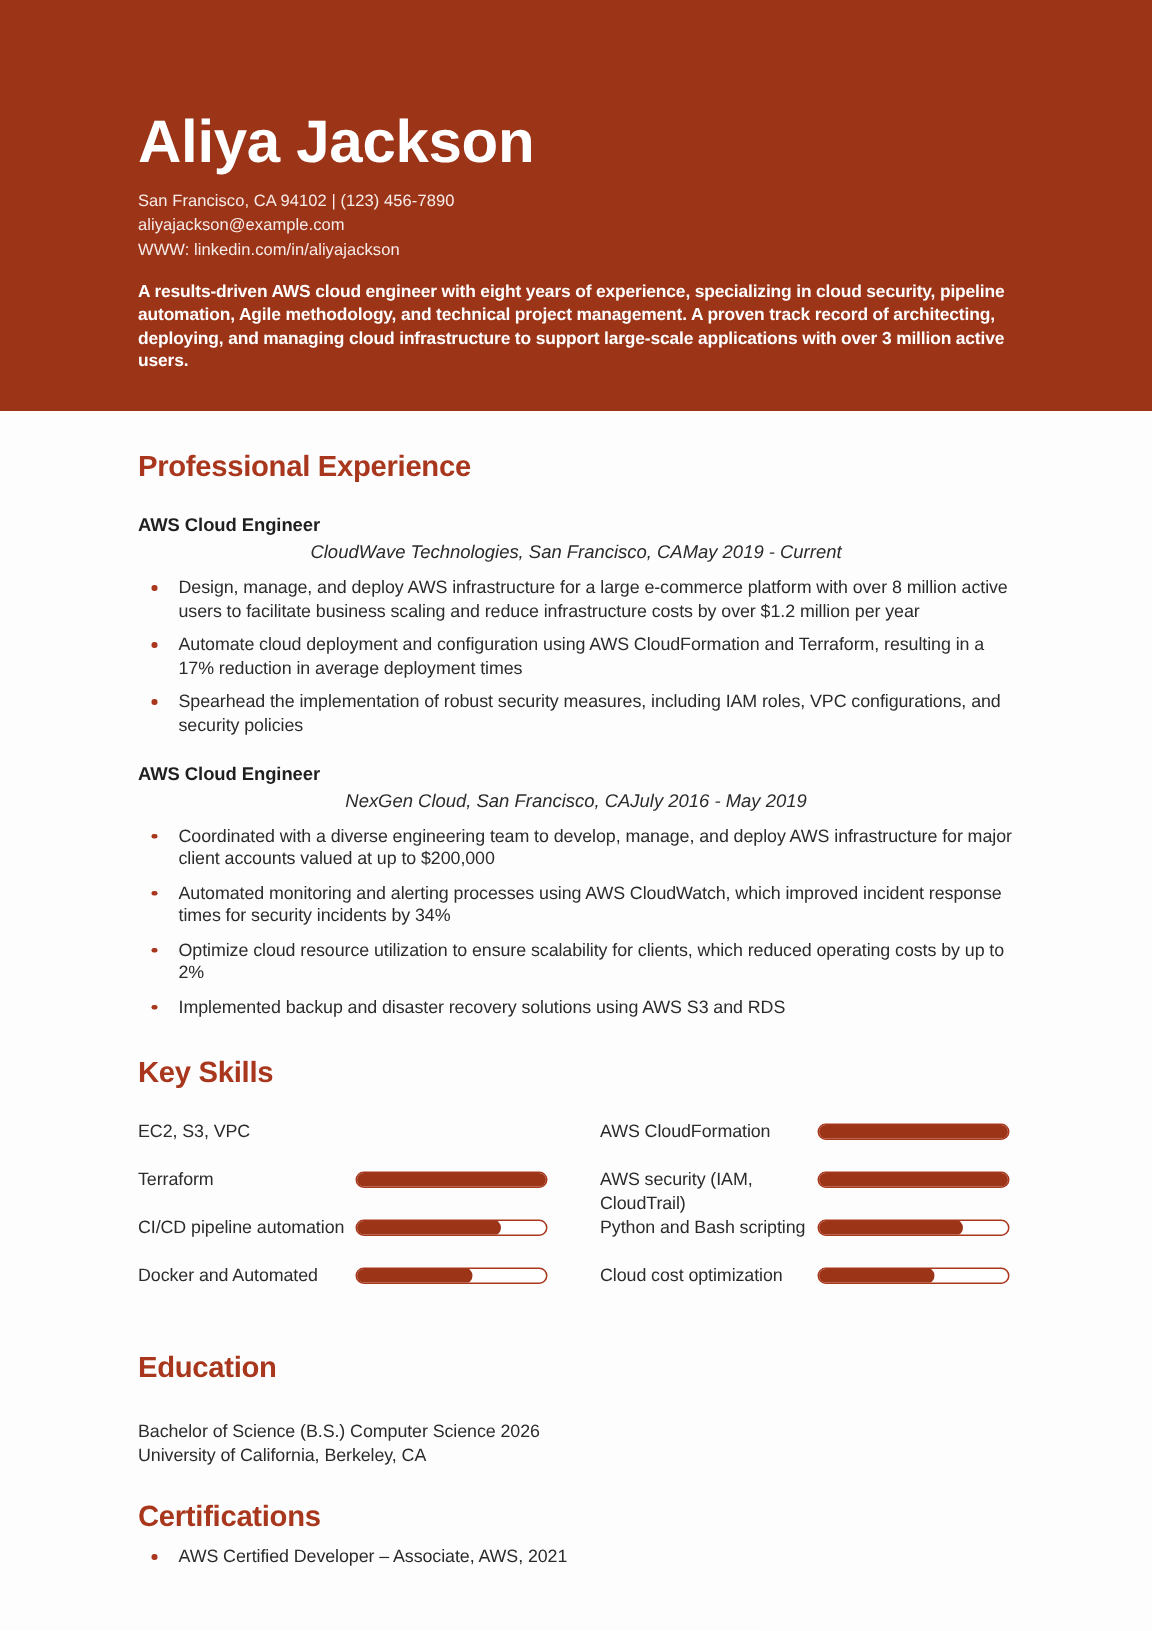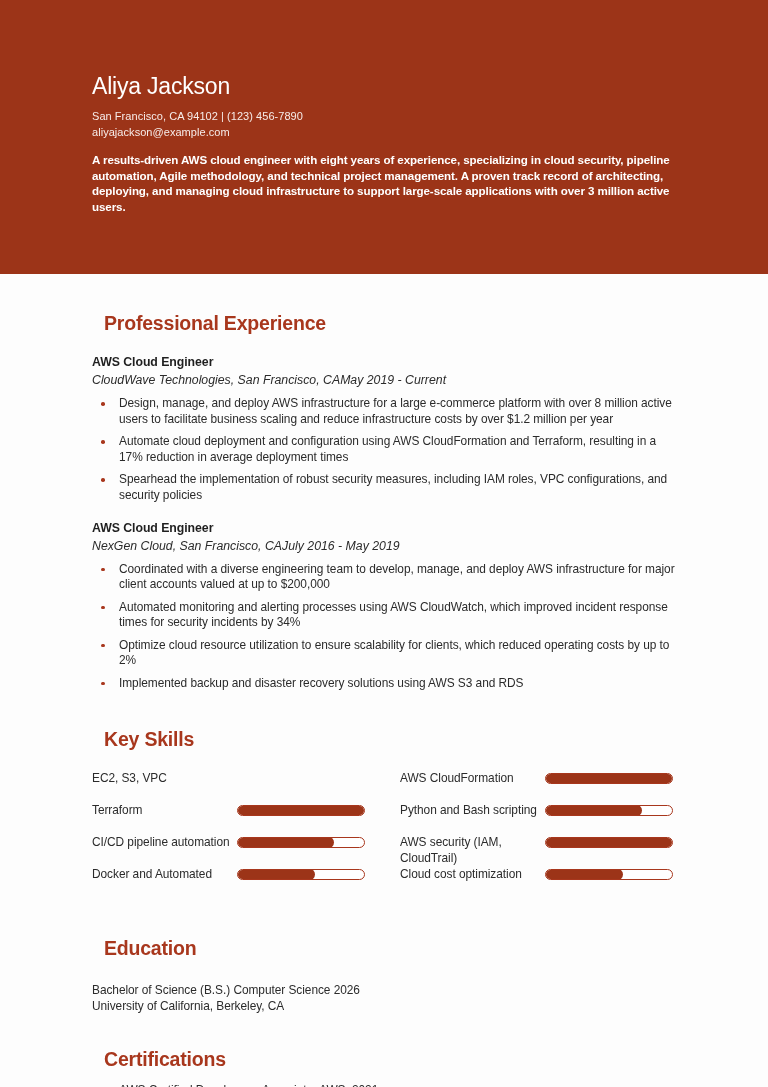--- a/index.html
+++ b/index.html
@@ -23,22 +23,22 @@
   }
 
   
   .header-band {
     background: #9c3418;
     padding: 74px 82px 22px 92px;
     box-sizing: border-box;
     height: 274px;
   }
   .full-name {
-    font-size: 23px;
-    font-weight: 400;
+    font-size: 40px;
+    font-weight: 700;
     color: #ffffff;
     letter-spacing: -0.2px;
     line-height: 1.08;
     margin: 0 0 9px 0;
     font-stretch: condensed;
   }
   .contact-line {
     font-size: 11px;
     color: #f7ece9;
     line-height: 1.48;
@@ -58,41 +58,41 @@
   
   .body-wrap {
     padding: 0 92px 0 92px;
     box-sizing: border-box;
   }
   .section-title {
     color: #a8371d;
     font-size: 19.5px;
     font-weight: 700;
     letter-spacing: -0.2px;
-    margin: 12px;
+    margin: 0;
     line-height: 1.2;
   }
   .sec-experience { padding-top: 26px; }
   .sec-skills     { padding-top: 25px; }
   .sec-education  { padding-top: 26px; }
   .sec-certs      { padding-top: 21px; }
 
   
   .job { margin-top: 19px; }
   .job + .job { margin-top: 17px; }
   .job-title {
     font-size: 12.3px;
     font-weight: 700;
     color: #1f1f1f;
     line-height: 1.35;
     letter-spacing: -0.05px;
   }
   .job-meta {
     display: flex;
-    justify-content: flex-start;
+    justify-content: center;
     align-items: baseline;
     font-size: 12.3px;
     font-style: italic;
     color: #2b2b2b;
     line-height: 1.4;
     margin-top: 1px;
   }
   .job-dates { white-space: nowrap; font-style: italic; }
 
   ul.bullets {
@@ -178,20 +178,21 @@
 </head>
 <body>
 
 <div class="page">
 
   <div class="header-band">
     <h1 class="full-name">Aliya Jackson</h1>
 
     <div class="contact-line">San Francisco, CA 94102 | (123) 456-7890</div>
     <div class="contact-line">aliyajackson@example.com</div>
+    <div class="contact-line">WWW: linkedin.com/in/aliyajackson</div>
 
     <p class="summary">A results-driven AWS cloud engineer with eight years of experience, specializing in cloud security, pipeline automation, Agile methodology, and technical project management. A proven track record of architecting, deploying, and managing cloud infrastructure to support large-scale applications with over 3 million active users.</p>
   </div>
 
   <div class="body-wrap">
 
     <div class="sec-experience">
       <h2 class="section-title">Professional Experience</h2>
 
       <div class="job">
@@ -261,30 +262,30 @@
         <div class="skill-col">
 
           <div class="skill-row">
             <div class="skill-label">AWS CloudFormation</div>
             <div class="skill-bar">
               <div class="skill-bar-fill" style="width: calc(100% + 2px);"></div>
             </div>
           </div>
 
           <div class="skill-row">
+            <div class="skill-label">AWS security (IAM, CloudTrail)</div>
+            <div class="skill-bar">
+              <div class="skill-bar-fill" style="width: calc(100% + 2px);"></div>
+            </div>
+          </div>
+
+          <div class="skill-row">
             <div class="skill-label">Python and Bash scripting</div>
             <div class="skill-bar">
               <div class="skill-bar-fill" style="width: calc(75% + 2px);"></div>
-            </div>
-          </div>
-
-          <div class="skill-row">
-            <div class="skill-label">AWS security (IAM, CloudTrail)</div>
-            <div class="skill-bar">
-              <div class="skill-bar-fill" style="width: calc(100% + 2px);"></div>
             </div>
           </div>
 
           <div class="skill-row">
             <div class="skill-label">Cloud cost optimization</div>
             <div class="skill-bar">
               <div class="skill-bar-fill" style="width: calc(60% + 2px);"></div>
             </div>
           </div>
 

